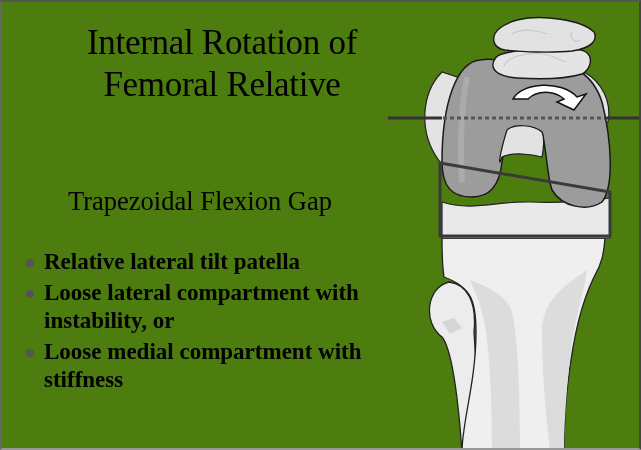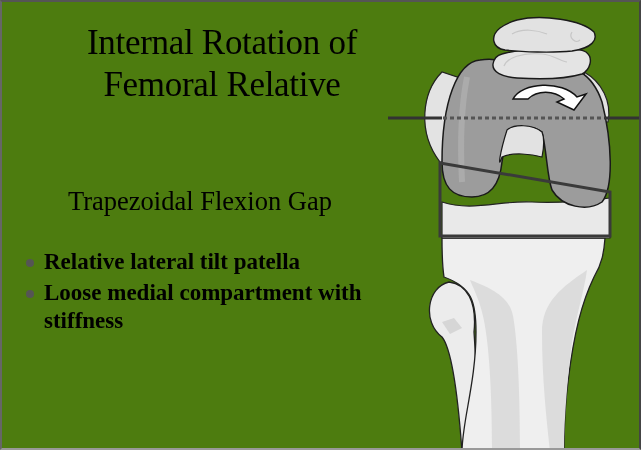--- a/index.html
+++ b/index.html
@@ -34,20 +34,24 @@
     <div>Internal Rotation of</div>
     <div>Femoral Relative</div>
   </div>
 
   <div class="subtitle">Trapezoidal Flexion Gap</div>
 
   <ul class="bullets">
     <li class="bullet">
       <span class="bullet-dot"></span>
       <span class="bullet-text">Relative lateral tilt patella</span>
+    </li>
+    <li class="bullet">
+      <span class="bullet-dot"></span>
+      <span class="bullet-text" style="width:330px">Loose lateral compartment with instability, or</span>
     </li>
     <li class="bullet">
       <span class="bullet-dot"></span>
       <span class="bullet-text" style="width:330px">Loose medial compartment with stiffness</span>
     </li>
   </ul>
 
   <svg class="fig" width="641" height="450" viewBox="0 0 641 450">
 
     <g>

